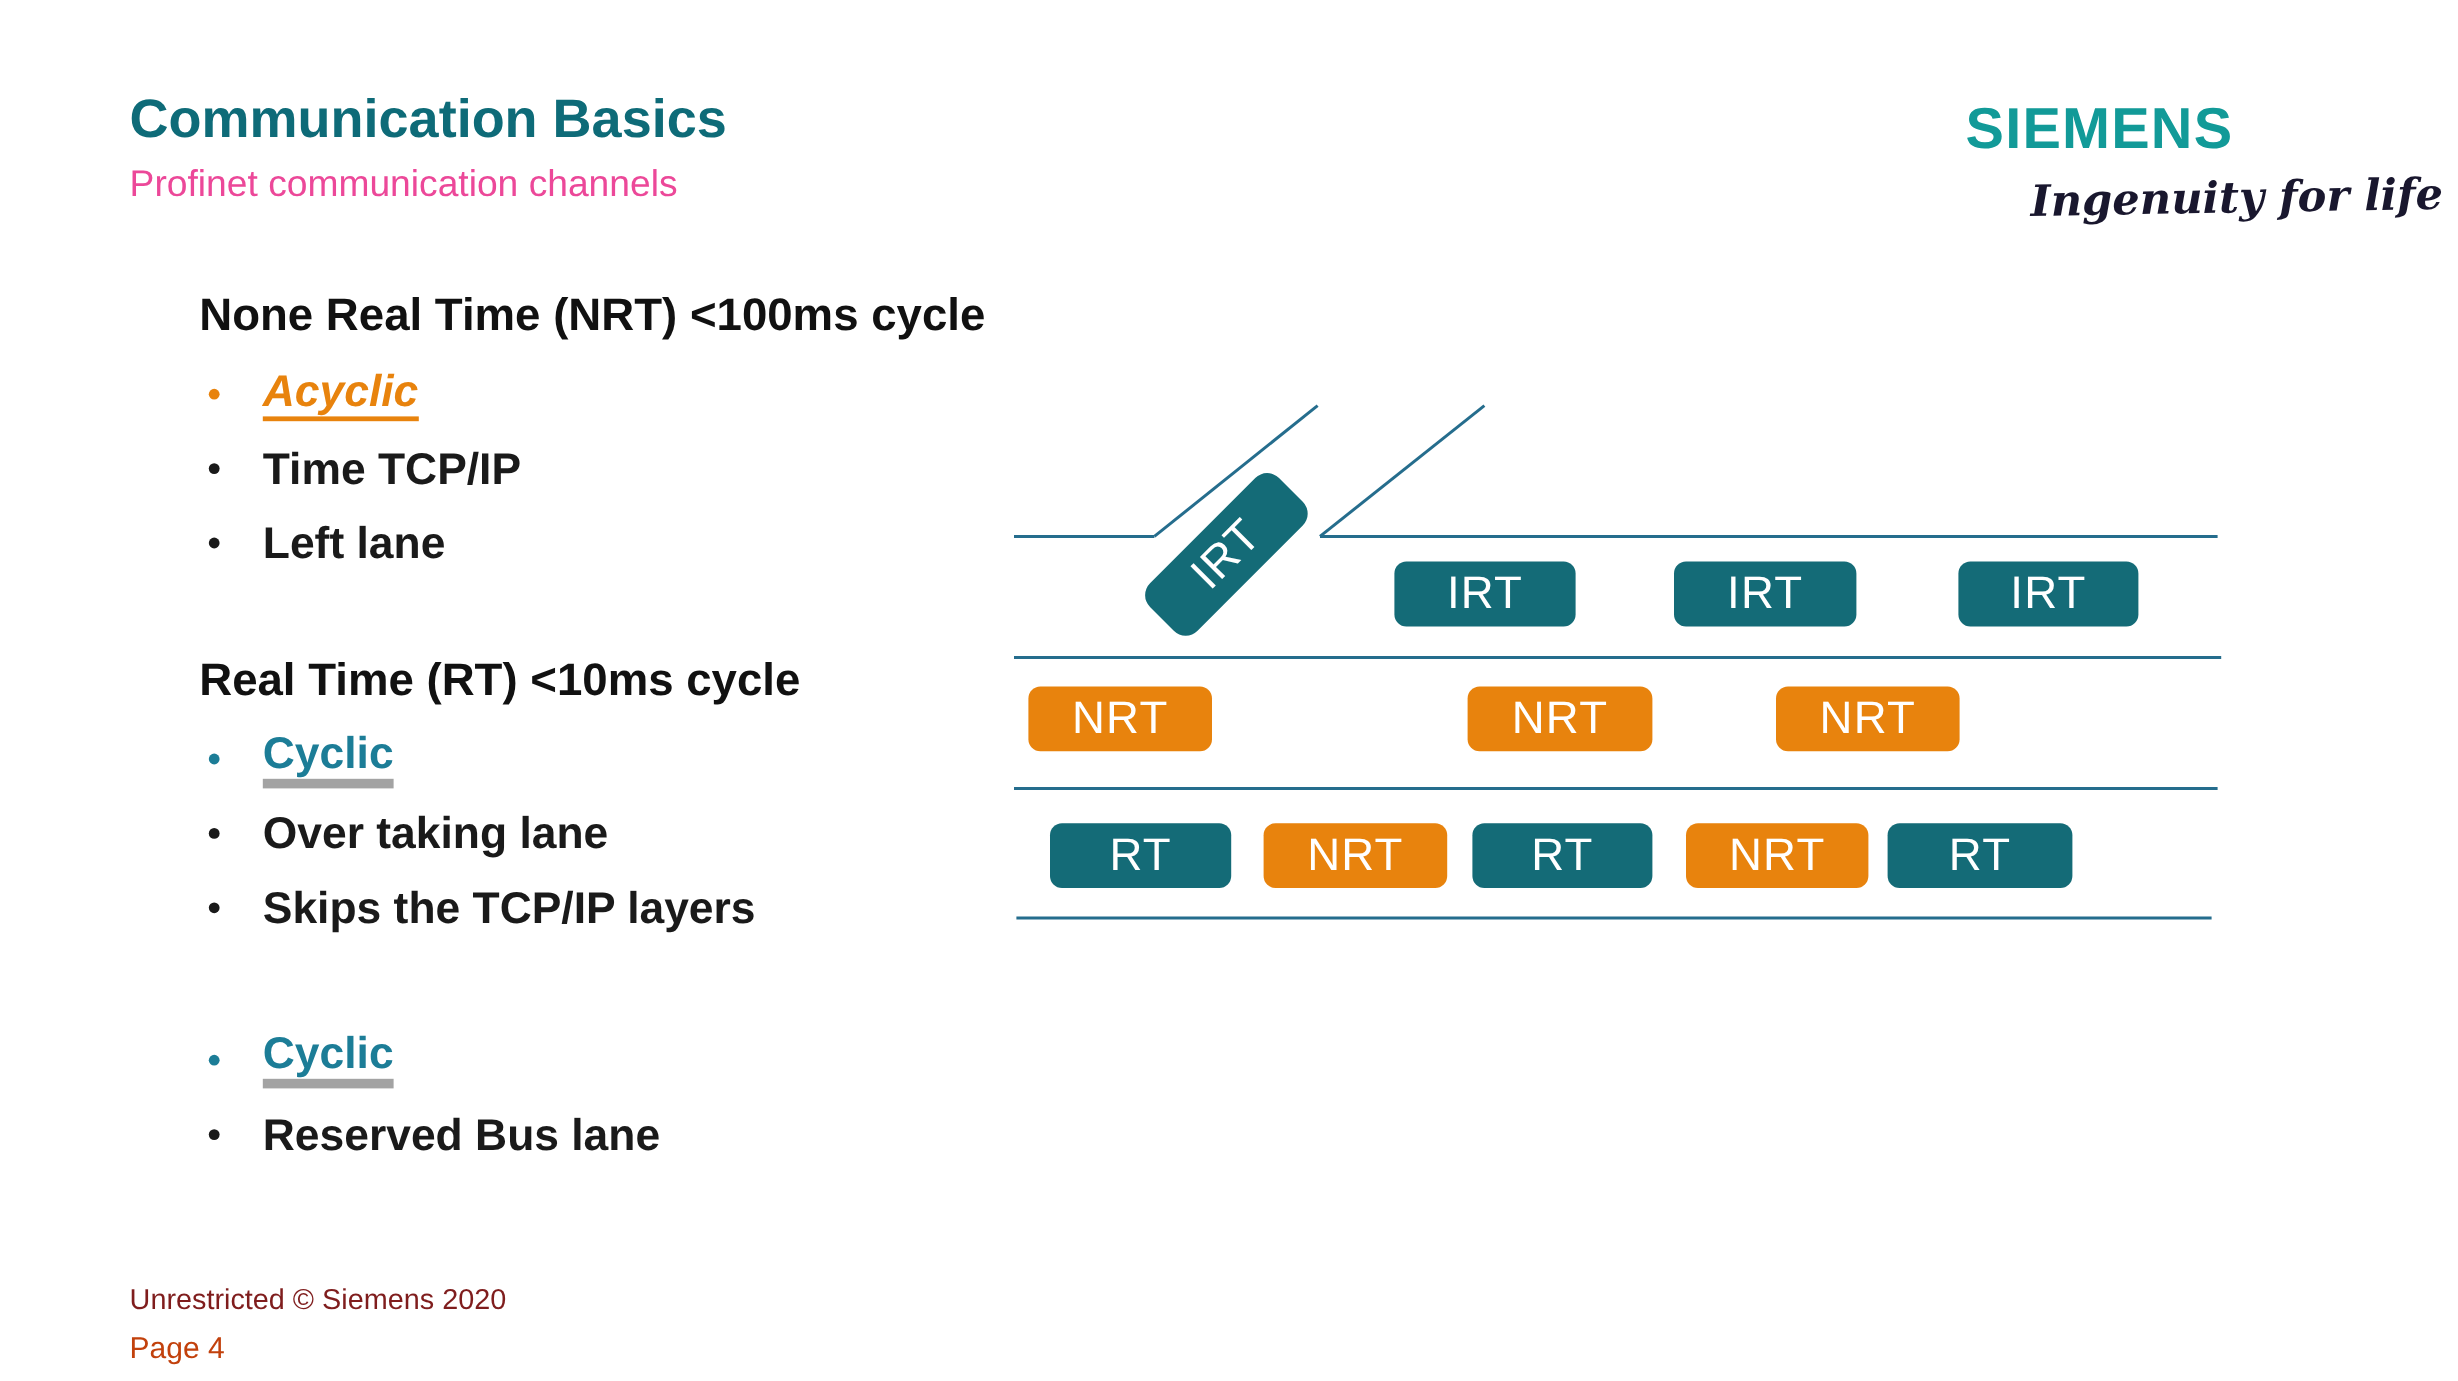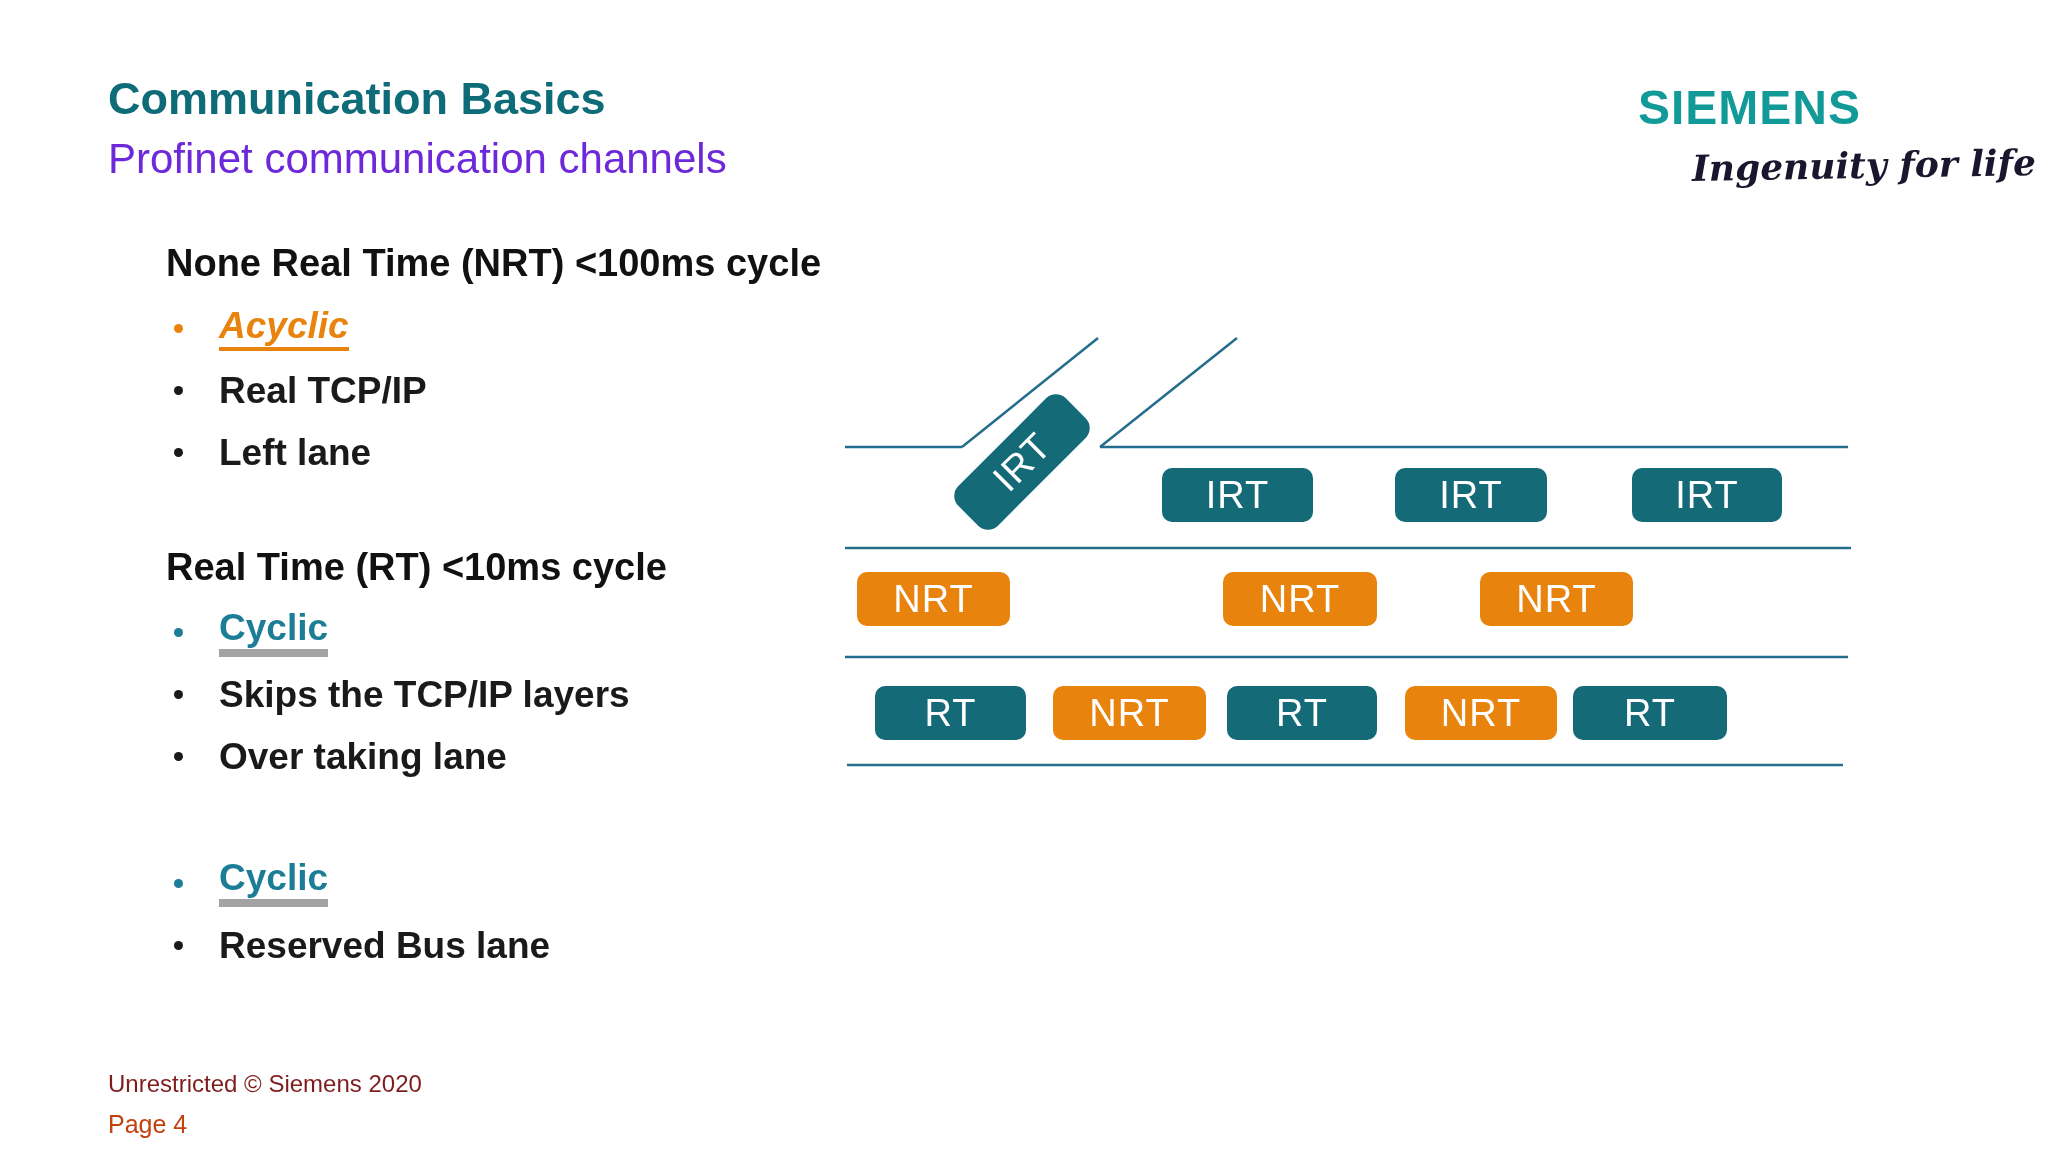--- a/index.html
+++ b/index.html
@@ -10,21 +10,21 @@
     overflow:hidden;
     font-family:"Liberation Sans", sans-serif;
     padding-left:44px;
   }
   
   .title-block{position:absolute;left:108px;top:74px;}
   .title-block h1{
     margin:0;font-size:45px;line-height:1.1;font-weight:700;color:#0e6b78;
   }
   .title-block h2{
-    margin:12px 0 0 0;font-size:42px;line-height:1.1;font-weight:400;color:#6d28d9;
+    margin:12px 0 0 0;font-size:31px;line-height:1.1;font-weight:400;color:#ec4899;
   }
   .logo{position:absolute;left:1638px;top:84px;width:360px;}
   .logo .wordmark{
     font-size:48px;font-weight:800;letter-spacing:1px;color:#129a98;line-height:1;
   }
   .logo .tagline{
     position:absolute;left:54px;top:60px;white-space:nowrap;
     font-family:"DejaVu Serif", serif;font-style:italic;font-weight:600;
     font-size:36px;color:#19172e;transform:rotate(-1deg);
   }
@@ -81,43 +81,43 @@
 
   <div class="section" style="top:242px;">
     <div class="heading">None Real Time (NRT) &lt;100ms cycle</div>
     <ul class="blist">
       <li>
         <span class="dot orange"></span>
         <span class="btext link-orange">Acyclic</span>
       </li>
       <li>
         <span class="dot"></span>
-        <span class="btext">Real TCP/IP</span>
+        <span class="btext">Time TCP/IP</span>
       </li>
       <li>
         <span class="dot"></span>
         <span class="btext">Left lane</span>
       </li>
     </ul>
   </div>
 
   <div class="section" style="top:546px;">
     <div class="heading">Real Time (RT) &lt;10ms cycle</div>
     <ul class="blist">
       <li>
         <span class="dot teal"></span>
         <span class="btext link-teal">Cyclic</span>
       </li>
       <li>
         <span class="dot"></span>
-        <span class="btext">Skips the TCP/IP layers</span>
+        <span class="btext">Over taking lane</span>
       </li>
       <li>
         <span class="dot"></span>
-        <span class="btext">Over taking lane</span>
+        <span class="btext">Skips the TCP/IP layers</span>
       </li>
     </ul>
   </div>
 
   <div class="section" style="top:852px;">
     <ul class="blist">
       <li>
         <span class="dot teal"></span>
         <span class="btext link-teal">Cyclic</span>
       </li>

